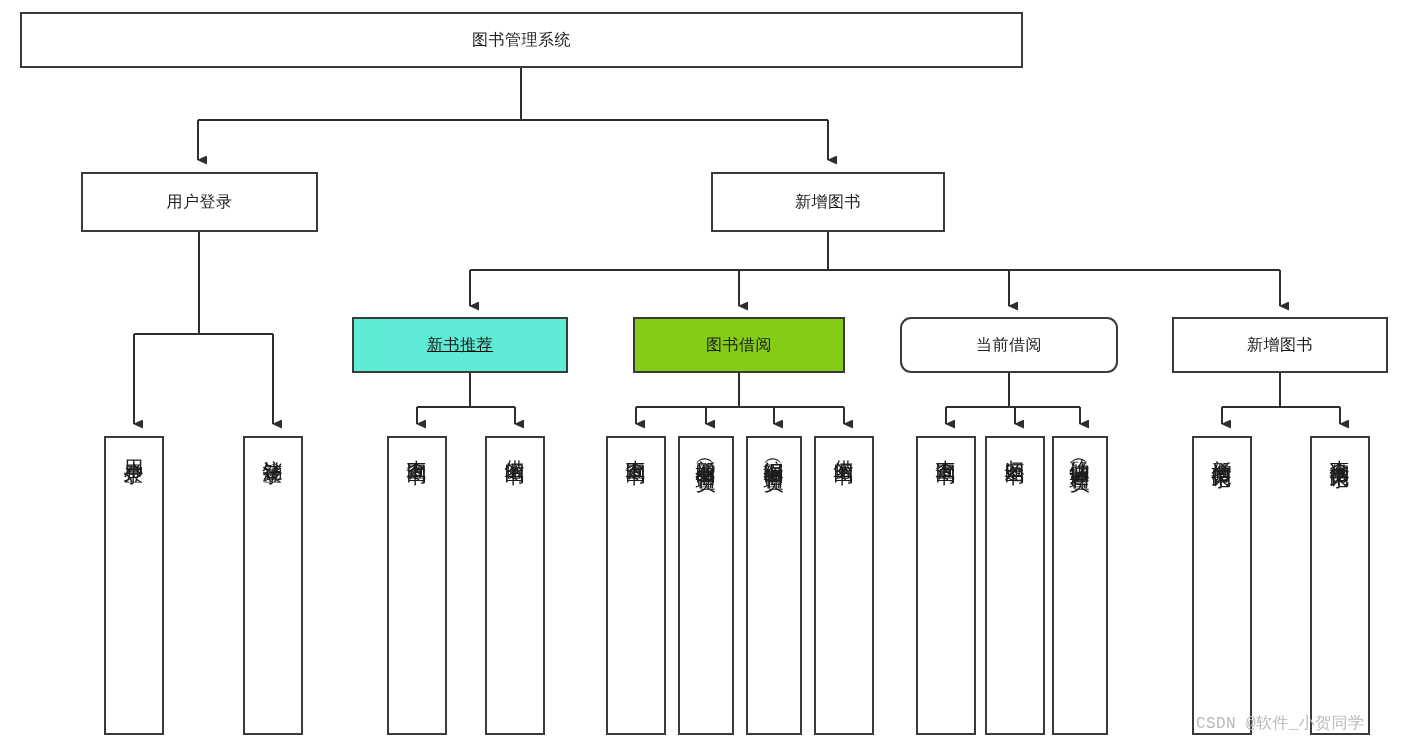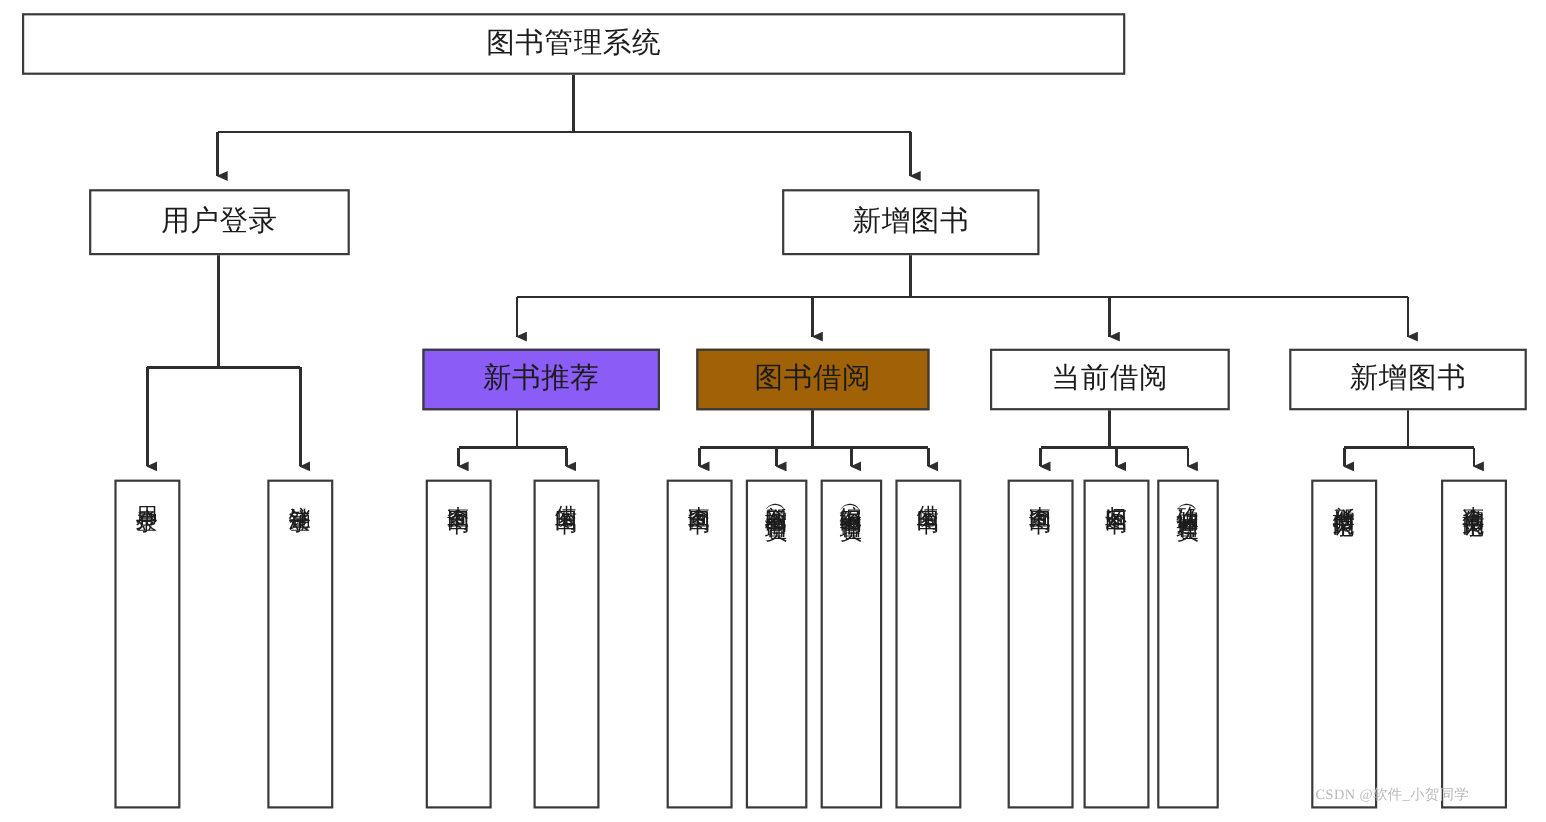--- a/index.html
+++ b/index.html
@@ -33,21 +33,21 @@
     box-sizing: border-box;
     background: #ffffff;
     border: 2.5px solid #3a3a3a;
     display: flex;
     align-items: center;
     justify-content: center;
     overflow: hidden;
   }
   .node .label {
     color: #1c1c1c;
-    font-size: 26px;
+    font-size: 16px;
     line-height: 1.22;
     letter-spacing: 0.5px;
     white-space: nowrap;
     text-align: center;
   }
   .node.leaf {
     align-items: flex-start;
     justify-content: center;
     padding-top: 6px;
   }
@@ -56,25 +56,25 @@
     text-orientation: upright;
     white-space: nowrap;
     letter-spacing: 2px;
     font-size: 20px;
     line-height: 1.0;
   }
   .watermark {
     position: absolute;
     left: 1196px;
     top: 713px;
-    font-size: 13px;
+    font-size: 16px;
     color: #b9b9b9;
     white-space: nowrap;
     letter-spacing: 0.4px;
-    font-family: Liberation Serif, serif;
+    font-family: Liberation Mono, monospace;
   }
 </style>
 </head>
 <body>
 
 <div id="diagram-root">
 
   <svg id="connectors" viewBox="0 0 1405 747" xmlns="http://www.w3.org/2000/svg">
     <defs>
       <marker id="arrowhead" markerWidth="9" markerHeight="10" refX="4.5" refY="9" orient="auto" markerUnits="userSpaceOnUse">
@@ -129,27 +129,27 @@
     <span class="label" style="color: rgb(28, 28, 28);">图书管理系统</span>
   </div>
 
   <div class="node" style="left: 81px; top: 172px; width: 237px; height: 60px; border-color: rgb(58, 58, 58); background: rgb(255, 255, 255);">
     <span class="label" style="color: rgb(28, 28, 28);">用户登录</span>
   </div>
   <div class="node" style="left: 711px; top: 172px; width: 234px; height: 60px; border-color: rgb(58, 58, 58); background: rgb(255, 255, 255);">
     <span class="label" style="color: rgb(28, 28, 28);">新增图书</span>
   </div>
 
-  <div class="node" style="left: 384px; top: 317px; width: 216px; height: 56px; border-color: rgb(58, 58, 58); background: #8b5cf6;">
+  <div class="node" style="left: 352px; top: 317px; width: 216px; height: 56px; border-color: rgb(58, 58, 58); background: #5eead4; text-decoration: underline;">
     <span class="label" style="color: rgb(28, 28, 28);">新书推荐</span>
   </div>
-  <div class="node" style="left: 633px; top: 317px; width: 212px; height: 56px; border-color: rgb(58, 58, 58); background: #a16207;">
+  <div class="node" style="left: 633px; top: 317px; width: 212px; height: 56px; border-color: rgb(58, 58, 58); background: #84cc16;">
     <span class="label" style="color: rgb(28, 28, 28);">图书借阅</span>
   </div>
-  <div class="node" style="left: 900px; top: 317px; width: 218px; height: 56px; border-color: rgb(58, 58, 58); background: rgb(255, 255, 255);">
+  <div class="node" style="left: 900px; top: 317px; width: 218px; height: 56px; border-color: rgb(58, 58, 58); background: rgb(255, 255, 255); border-radius: 11px;">
     <span class="label" style="color: rgb(28, 28, 28);">当前借阅</span>
   </div>
   <div class="node" style="left: 1172px; top: 317px; width: 216px; height: 56px; border-color: rgb(58, 58, 58); background: rgb(255, 255, 255);">
     <span class="label" style="color: rgb(28, 28, 28);">新增图书</span>
   </div>
 
   <div class="node leaf" style="left: 104px; top: 436px; width: 60px; height: 299px; border-color: rgb(58, 58, 58); background: rgb(255, 255, 255);">
     <span class="label" style="color: rgb(28, 28, 28);">用户登录</span>
   </div>
   <div class="node leaf" style="left: 243px; top: 436px; width: 60px; height: 299px; border-color: rgb(58, 58, 58); background: rgb(255, 255, 255);">

